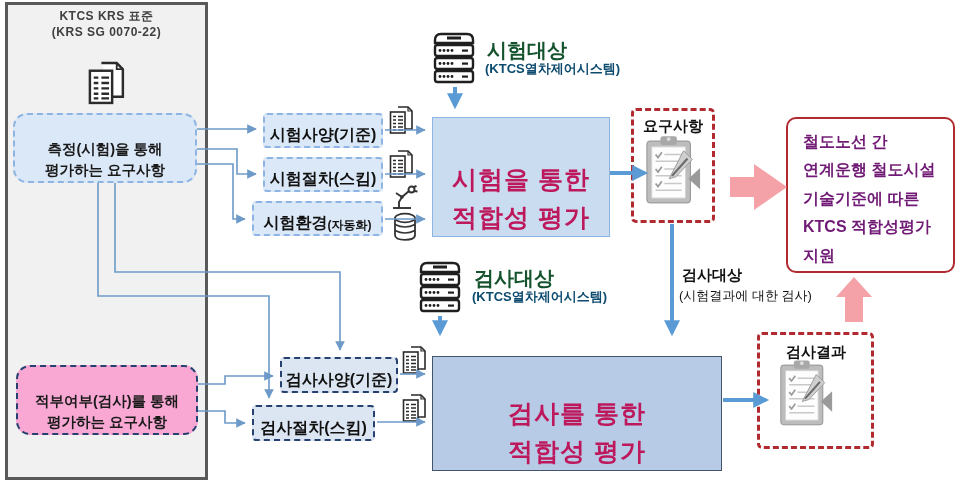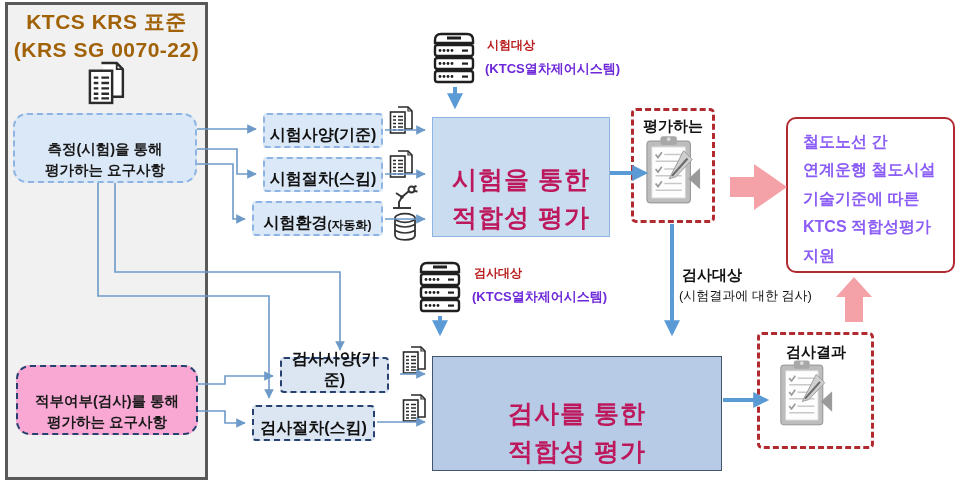--- a/index.html
+++ b/index.html
@@ -4,21 +4,21 @@
 <style>
   html,body{margin:0;padding:0;background:#fff;}
   body{font-family:"Liberation Sans","DejaVu Sans",sans-serif;}
   #canvas{position:relative;width:960px;height:485px;background:#fff;overflow:hidden;}
   .abs{position:absolute;}
   .preline{white-space:pre-line;}
   .center{display:flex;align-items:flex-end;justify-content:center;text-align:center;}
 
   
   .left-panel{left:5px;top:2px;width:203px;height:478px;background:#f1f1f1;border:3px solid #595959;box-sizing:border-box;}
-  .panel-title{left:5px;top:8px;width:203px;font-size:21px;font-weight:bold;color:#a16207;text-align:center;line-height:1.35;letter-spacing:.5px;}
+  .panel-title{left:5px;top:8px;width:203px;font-size:12px;font-weight:bold;color:#404040;text-align:center;line-height:1.35;letter-spacing:.5px;}
   .req-box{box-sizing:border-box;border-radius:14px;font-weight:bold;font-size:14.5px;color:#1a1a1a;line-height:1.45;}
   .req-test{left:13px;top:113px;width:184px;height:70px;background:#dbe8f7;border:2px dashed #8eb4e3;}
   .req-inspect{left:16px;top:365px;width:182px;height:70px;background:#f9a8d4;border:2px dashed #26406f;}
 
   
   .in-box{box-sizing:border-box;border-radius:4px;font-weight:bold;font-size:16px;color:#111;}
   .in-light{background:#dbe8f7;border:2px dashed #8eb4e3;}
   .in-dark{background:#dce6f2;border:2px dashed #26406f;}
   .suffix{font-size:12px;font-weight:bold;}
 
@@ -28,24 +28,24 @@
   .proc-inspect{left:432px;top:356px;width:290px;height:115px;background:#b7cbe7;border:1.5px solid #44546a;}
 
   
   .result-box{box-sizing:border-box;border:3px dashed #b02a30;border-radius:5px;background:#fff;}
   .result-test{left:631px;top:108px;width:84px;height:115px;}
   .result-inspect{left:757px;top:332px;width:117px;height:117px;}
   .result-label{font-weight:bold;font-size:15px;color:#111;}
 
   
   .outcome-box{left:786px;top:117px;width:169px;height:156px;box-sizing:border-box;border:2.5px solid #b02a30;border-radius:10px;background:#fff;}
-  .outcome-text{left:803px;top:128px;width:150px;font-size:16px;font-weight:bold;color:#8b5cf6;line-height:1.78;}
-
-  .target-title{font-weight:bold;font-size:12px;color:#b91c1c;}
-  .target-sub{font-size:13px;font-weight:bold;color:#6d28d9;}
+  .outcome-text{left:803px;top:128px;width:150px;font-size:16px;font-weight:bold;color:#701a75;line-height:1.78;}
+
+  .target-title{font-weight:bold;font-size:20px;color:#14532d;}
+  .target-sub{font-size:13px;font-weight:bold;color:#0c4a6e;}
   .link-title{font-weight:bold;font-size:15px;color:#111;}
   .link-sub{font-size:13px;color:#111;}
 
   .icon{display:block;}
   svg.overlay{left:0;top:0;pointer-events:none;}
 </style>
 </head>
 <body>
 
 <svg width="0" height="0" style="position:absolute">
@@ -168,21 +168,21 @@
   <svg class="abs icon" style="left:430px;top:31px" width="48" height="54">
       <use href="#sym-server"></use>
     </svg>
   <div class="abs target-title" style="left:487px;top:37px">시험대상</div>
   <div class="abs target-sub" style="left:485px;top:60px">(KTCS열차제어시스템)</div>
 
   <div class="abs proc-box proc-test center preline"><span class="preline">시험을 통한
 적합성 평가</span></div>
 
   <div class="abs result-box result-test">
-    <div class="result-label" style="text-align:center;margin-top:6px">평가하는</div>
+    <div class="result-label" style="text-align:center;margin-top:6px">요구사항</div>
   </div>
   <svg class="abs icon" style="left:644px;top:134px" width="58" height="74">
       <use href="#sym-clipboard"></use>
     </svg>
 
   <div class="abs outcome-box"></div>
   <div class="abs outcome-text preline">철도노선 간
 연계운행 철도시설
 기술기준에 따른
 KTCS 적합성평가
@@ -190,21 +190,21 @@
 
   <svg class="abs icon" style="left:416px;top:260px" width="48" height="54">
       <use href="#sym-server"></use>
     </svg>
   <div class="abs target-title" style="left:474px;top:265px">검사대상</div>
   <div class="abs target-sub" style="left:472px;top:288px">(KTCS열차제어시스템)</div>
 
   <div class="abs link-title" style="left:682px;top:266px">검사대상</div>
   <div class="abs link-sub" style="left:679px;top:287px">(시험결과에 대한 검사)</div>
 
-  <div class="abs in-box in-dark center" style="left:280px;top:357px;width:109px;height:36px">
+  <div class="abs in-box in-dark center" style="left:280px;top:357px;width:118px;height:36px">
       <span>검사사양(기준)</span>
     </div>
   <div class="abs in-box in-dark center" style="left:252px;top:405px;width:123px;height:36px">
       <span>검사절차(스킴)</span>
     </div>
   <svg class="abs icon" style="left:401px;top:345px" width="26" height="30">
       <use href="#sym-docs"></use>
     </svg>
   <svg class="abs icon" style="left:401px;top:393px" width="26" height="30">
       <use href="#sym-docs"></use>

